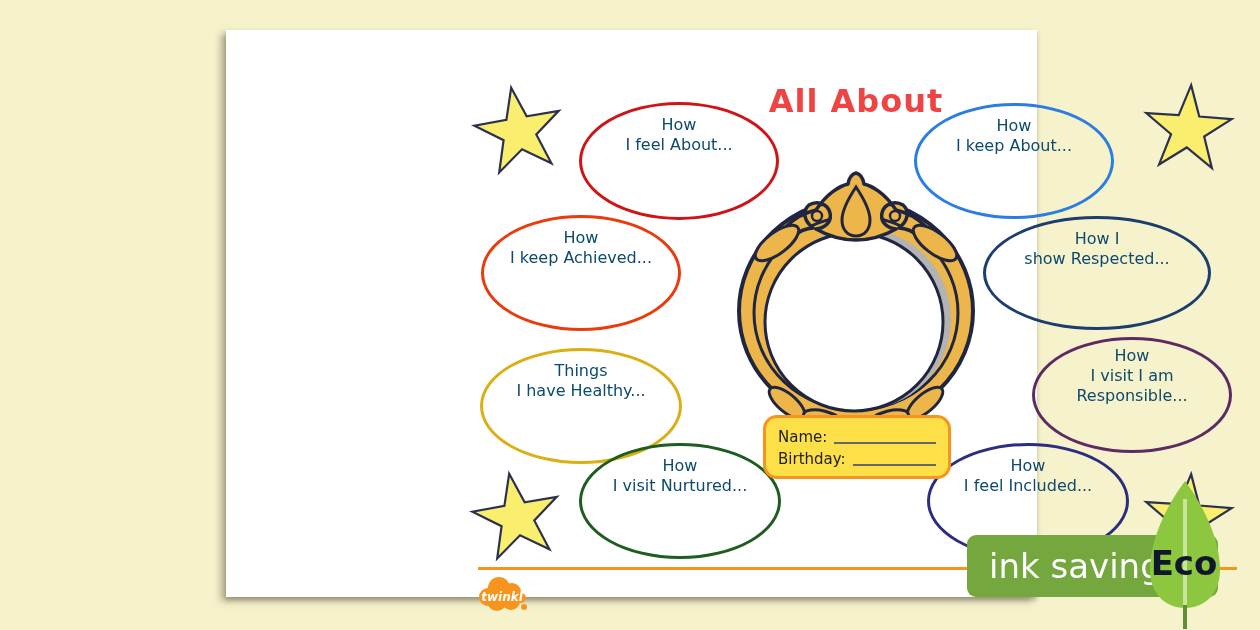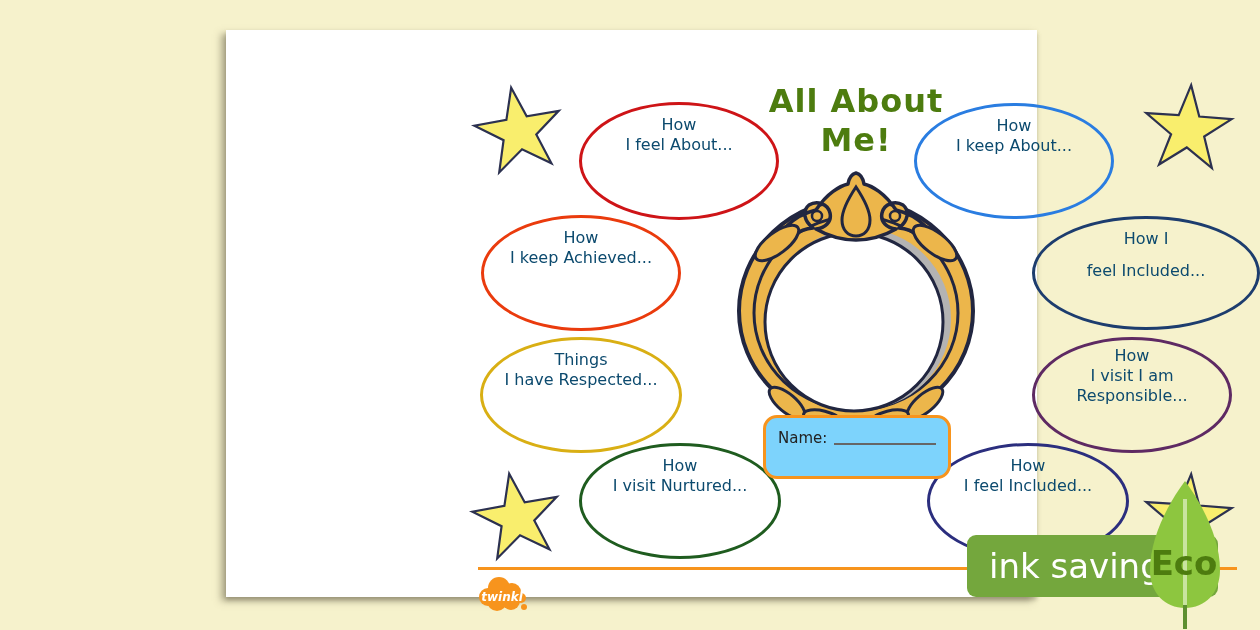--- a/index.html
+++ b/index.html
@@ -9,35 +9,35 @@
          box-shadow:-5px 4px 7px rgba(105,100,75,.5), 0 3px 4px rgba(105,100,75,.35);}
   .title{position:absolute;left:505px;top:52px;width:250px;text-align:center;
          font-weight:bold;font-size:32px;line-height:39px;letter-spacing:1px;}
   .oval{position:absolute;border-radius:50%;border:3px solid #000;box-sizing:border-box;
         display:flex;flex-direction:column;align-items:center;padding-top:10px;
         color:#0c4a6e;font-size:16px;line-height:20px;text-align:center;background:transparent;}
   .oval.three{padding-top:6px;}
   .star{position:absolute;}
   .mirror{position:absolute;}
   .name-box{position:absolute;left:537px;top:385px;width:188px;height:64px;box-sizing:border-box;
-            background:#7dd3fc;border:3px solid #f7941d;border-radius:14px;padding:6px 12px 8px 12px;
+            background:#fde047;border:3px solid #f7941d;border-radius:14px;padding:6px 12px 8px 12px;
             display:flex;flex-direction:column;justify-content:space-between;z-index:3;
             font-size:15px;color:#222;}
   .frow{display:flex;align-items:flex-end;height:23px;}
   .write-line{flex:1;border-bottom:2px solid #666;margin-left:7px;margin-bottom:2px;}
   .rule{position:absolute;left:252px;top:537px;width:759px;height:3px;}
   .logo{position:absolute;left:249px;top:545px;}
   .visit{position:absolute;left:893px;top:550px;width:76px;text-align:right;
          font-size:8px;font-weight:bold;z-index:1;}
   .badge{position:absolute;left:967px;top:535px;width:251px;height:62px;border-radius:9px;
          display:flex;align-items:center;padding-left:22px;box-sizing:border-box;z-index:5;}
   .ink{font-size:34px;color:#ffffff;}
   .leafsvg{position:absolute;left:1139px;top:477px;z-index:6;}
   .eco{position:absolute;left:1144px;top:543px;width:80px;text-align:center;
-       font-size:34px;font-weight:bold;color:#4d7c0f;z-index:7;}
+       font-size:34px;font-weight:bold;color:#0f172a;z-index:7;}
 </style>
 </head>
 <body>
 
 <div id="stage">
 
   <div id="sheet">
 
     <svg class="star" style="left:243px;top:52px;transform:rotate(-10deg)" width="100" height="100" viewBox="-50 -50 100 100">
       <polygon points="0,-45 10.3,-14.2 42.8,-13.9 16.6,5.4 26.5,36.4 0,17.5 -26.5,36.4 -16.6,5.4 -42.8,-13.9 -10.3,-14.2" stroke-width="2.2" fill="#f9ee6d" stroke="#2c3150"></polygon>
@@ -45,23 +45,22 @@
     <svg class="star" style="left:912px;top:50px;transform:rotate(4deg)" width="100" height="100" viewBox="-50 -50 100 100">
       <polygon points="0,-45 10.3,-14.2 42.8,-13.9 16.6,5.4 26.5,36.4 0,17.5 -26.5,36.4 -16.6,5.4 -42.8,-13.9 -10.3,-14.2" stroke-width="2.2" fill="#f9ee6d" stroke="#2c3150"></polygon>
     </svg>
     <svg class="star" style="left:241px;top:438px;transform:rotate(-10deg)" width="100" height="100" viewBox="-50 -50 100 100">
       <polygon points="0,-45 10.3,-14.2 42.8,-13.9 16.6,5.4 26.5,36.4 0,17.5 -26.5,36.4 -16.6,5.4 -42.8,-13.9 -10.3,-14.2" stroke-width="2.2" fill="#f9ee6d" stroke="#2c3150"></polygon>
     </svg>
     <svg class="star" style="left:912px;top:439px;transform:rotate(4deg)" width="100" height="100" viewBox="-50 -50 100 100">
       <polygon points="0,-45 10.3,-14.2 42.8,-13.9 16.6,5.4 26.5,36.4 0,17.5 -26.5,36.4 -16.6,5.4 -42.8,-13.9 -10.3,-14.2" stroke-width="2.2" fill="#f9ee6d" stroke="#2c3150"></polygon>
     </svg>
 
-    <div class="title" style="color: #4d7c0f;">
+    <div class="title" style="color: #ef4444;">
       <div>All About</div>
-      <div>Me!</div>
     </div>
 
     <svg class="mirror" style="left:495px;top:133px" width="270" height="272" viewBox="495 133 270 272">
       <g stroke-width="3" fill="#ecb64b" stroke="#212640">
         <ellipse cx="630" cy="281" rx="117" ry="112" stroke-width="4"></ellipse>
         <ellipse cx="630" cy="283" rx="102" ry="97" fill="none"></ellipse>
         <circle cx="634" cy="289" r="91" fill="#b3b3b3" stroke="none"></circle>
         <circle cx="628" cy="292" r="89" fill="#ffffff"></circle>
         <path stroke-width="3.5" stroke-linejoin="round" d="M 549 224 C 552 200 566 186 590 180 C 601 163 614 156 622 154 C 623 148 626 144 630 143 C 634 144 637 148 638 154 C 646 156 659 163 670 180 C 694 186 708 200 711 224 C 699 207 685 199 673 198 C 682 191 684 181 677 175 C 669 170 658 174 656 183 C 654 192 661 198 670 199 C 656 207 644 210 630 210 C 616 210 604 207 590 199 C 599 198 606 192 604 183 C 602 174 591 170 583 175 C 576 181 578 191 587 198 C 575 199 561 207 549 224 Z"></path>
         <path d="M 630 157 C 622 169 616 181 616 190 C 616 200 622 206 630 206 C 638 206 644 200 644 190 C 644 181 638 169 630 157 Z"></path>
@@ -81,45 +80,49 @@
       <span>I feel About...</span>
     </div>
     <div class="oval" style="left: 688px; top: 73px; width: 200px; height: 116px; border-color: rgb(42, 125, 225);">
       <span>How</span>
       <span>I keep About...</span>
     </div>
     <div class="oval" style="left: 255px; top: 185px; width: 200px; height: 116px; border-color: rgb(234, 59, 13);">
       <span>How</span>
       <span>I keep Achieved...</span>
     </div>
-    <div class="oval" style="left: 806px; top: 186px; width: 228px; height: 114px; border-color: rgb(29, 61, 110); gap: 12px;">
+    <div class="oval" style="left: 757px; top: 186px; width: 228px; height: 114px; border-color: rgb(29, 61, 110);">
       <span>How I</span>
-      <span>feel Included...</span>
+      <span>show Respected...</span>
     </div>
-    <div class="oval" style="left: 254px; top: 307px; width: 202px; height: 116px; border-color: rgb(217, 175, 20);">
+    <div class="oval" style="left: 254px; top: 318px; width: 202px; height: 116px; border-color: rgb(217, 175, 20);">
       <span>Things</span>
-      <span>I have Respected...</span>
+      <span>I have Healthy...</span>
     </div>
     <div class="oval three" style="left: 806px; top: 307px; width: 200px; height: 116px; border-color: rgb(94, 42, 99);">
       <span>How</span>
       <span>I visit I am</span>
       <span>Responsible...</span>
     </div>
     <div class="oval" style="left: 353px; top: 413px; width: 202px; height: 116px; border-color: rgb(31, 92, 31);">
       <span>How</span>
       <span>I visit Nurtured...</span>
     </div>
     <div class="oval" style="left: 701px; top: 413px; width: 202px; height: 116px; border-color: rgb(43, 46, 126);">
       <span>How</span>
       <span>I feel Included...</span>
     </div>
 
     <div class="name-box" style="border-color: rgb(247, 148, 29);">
       <div class="frow">
         <span>Name:</span>
+        <span class="write-line"></span>
+      </div>
+      <div class="frow">
+        <span>Birthday:</span>
         <span class="write-line"></span>
       </div>
     </div>
 
     <div class="rule" style="background-color: rgb(247, 148, 29);"></div>
     <svg class="logo" width="56" height="40" viewBox="0 0 56 40">
       <g fill="#f7941d">
         <circle cx="13" cy="22" r="9"></circle>
         <circle cx="24" cy="13" r="11"></circle>
         <circle cx="37" cy="17" r="9"></circle>

